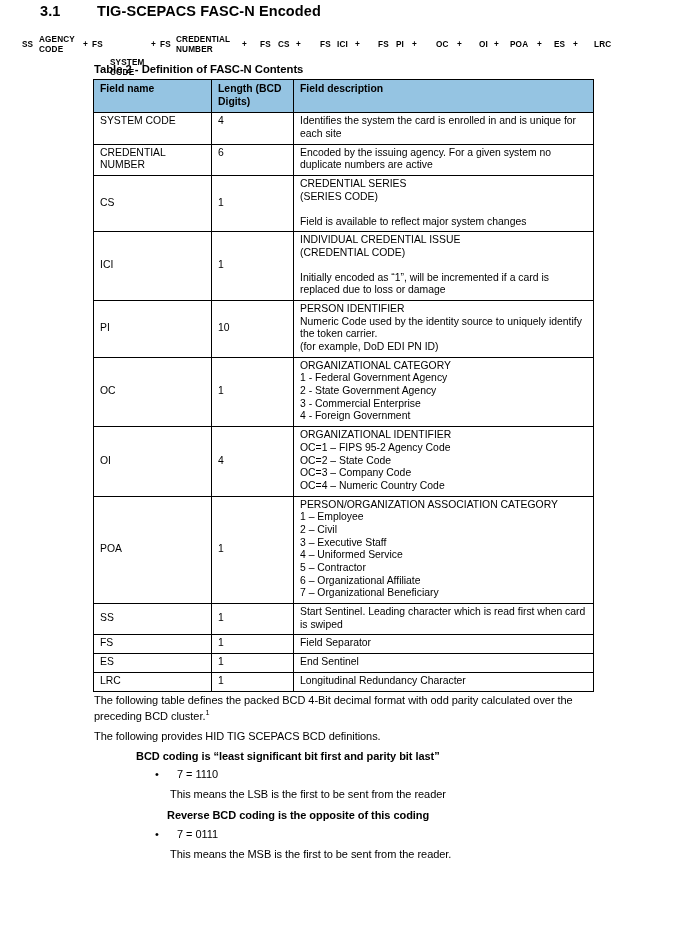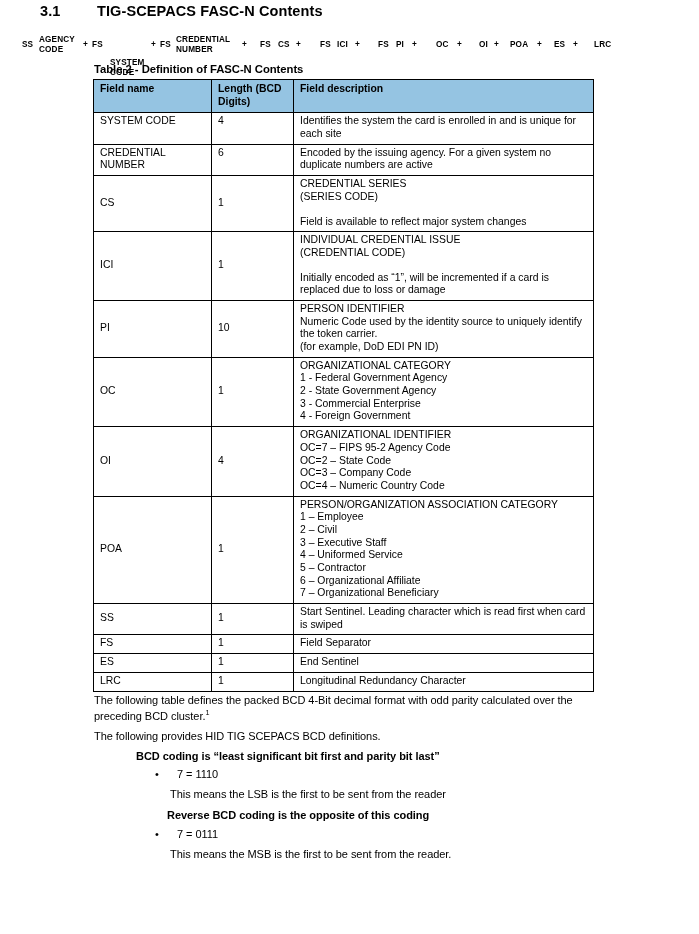--- a/index.html
+++ b/index.html
@@ -132,21 +132,21 @@
     font-size: 11px;
     letter-spacing: -0.05px;
   }
   .sn1 { left: 170px; top: 788px; }
   .sn2 { left: 170px; top: 848px; }
 </style>
 </head>
 <body>
 
 <div class="section-heading">
-  <span class="sec-num">3.1</span><span>TIG-SCEPACS FASC-N Contents</span>
+  <span class="sec-num">3.1</span><span>TIG-SCEPACS FASC-N Encoded</span>
 </div>
 
 <div class="formula" id="formula-strip">
     <div class="tok" style="left: 12px;">
       <span>SS</span>
     </div>
     <div class="tok two-line" style="left: 29px;">
       <span>AGENCY</span>
       <span>CODE</span>
     </div>
@@ -308,21 +308,21 @@
           <span class="desc-line">4 - Foreign Government</span>
         </td>
       </tr>
       <tr>
         <td class="c-name mid">
           <span class="desc-line">OI</span>
         </td>
         <td class="c-len mid">4</td>
         <td>
           <span class="desc-line">ORGANIZATIONAL IDENTIFIER</span>
-          <span class="desc-line">OC=7 – FIPS 95-2 Agency Code</span>
+          <span class="desc-line">OC=1 – FIPS 95-2 Agency Code</span>
           <span class="desc-line">OC=2 – State Code</span>
           <span class="desc-line">OC=3 – Company Code</span>
           <span class="desc-line">OC=4 – Numeric Country Code</span>
         </td>
       </tr>
       <tr>
         <td class="c-name mid">
           <span class="desc-line">POA</span>
         </td>
         <td class="c-len mid">1</td>

